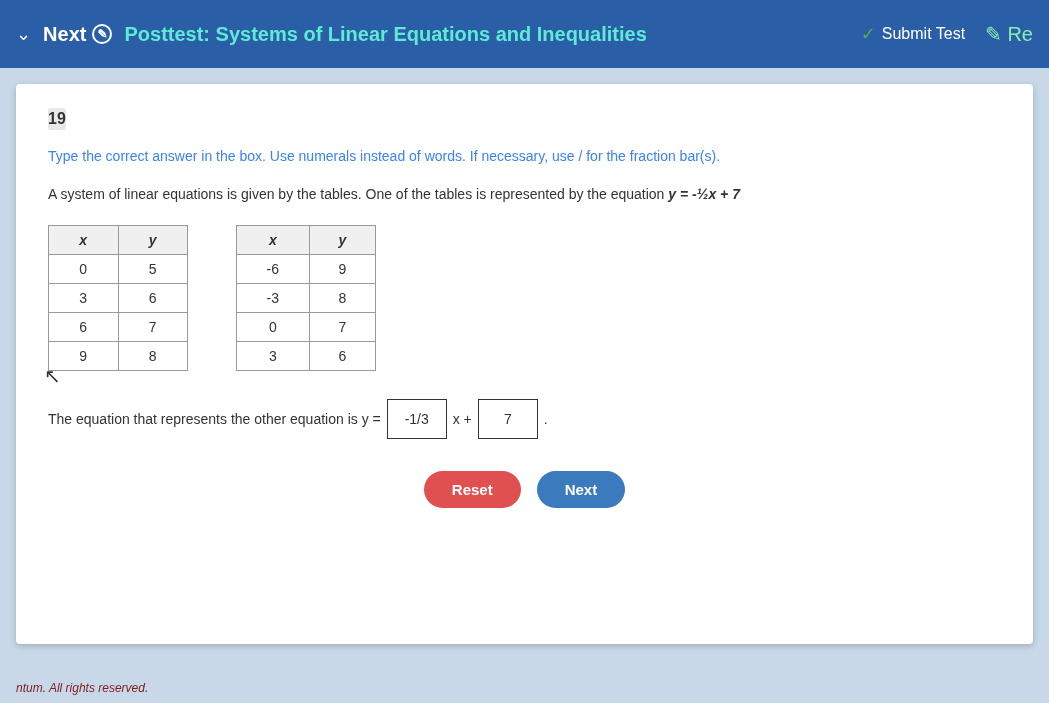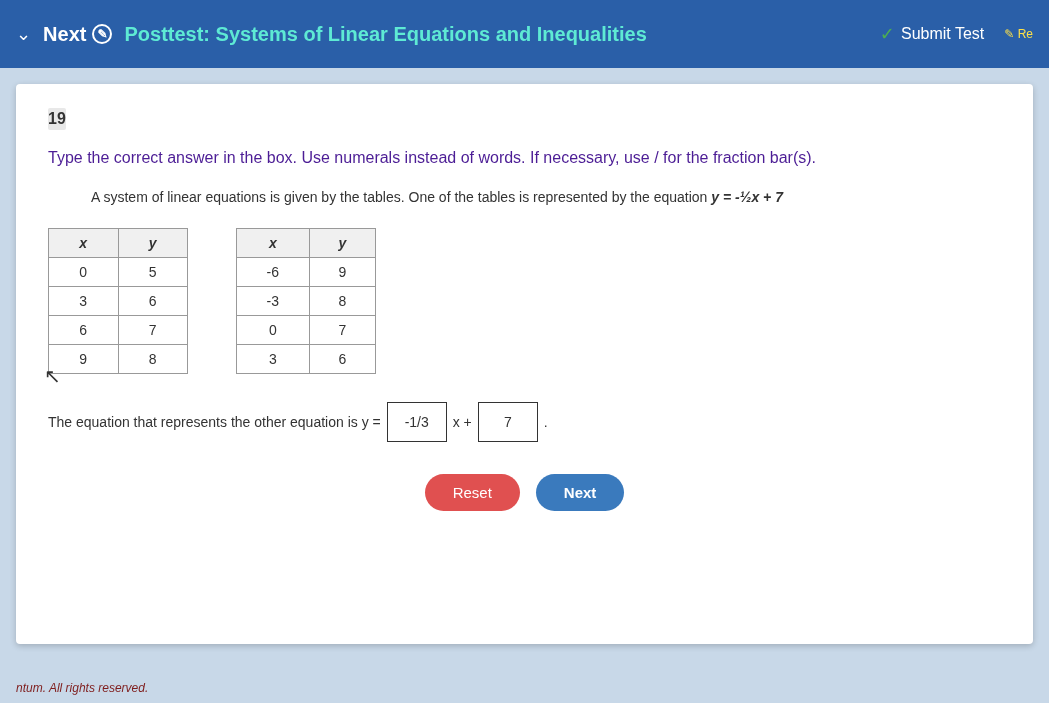--- a/index.html
+++ b/index.html
@@ -72,22 +72,22 @@
       align-items: center;
       gap: 6px;
     }
     .submit-icon {
       color: #4caf50;
       font-size: 18px;
     }
     .review-btn {
       background: none;
       border: none;
-      color: #fde047;
-      font-size: 12px;
+      color: #86efac;
+      font-size: 20px;
       cursor: pointer;
     }
 
     
     .main-content {
       background: white;
       margin: 16px;
       border-radius: 4px;
       padding: 24px 32px 32px 32px;
       min-height: 560px;
@@ -100,32 +100,31 @@
       font-weight: bold;
       color: #333;
       margin-bottom: 16px;
       background: #e8e8e8;
       display: inline-block;
       padding: 2px 0;
       border-radius: 2px;
     }
 
     .instructions {
-      font-size: 16px;
-      color: #4c1d95;
+      font-size: 14px;
+      color: #3b82f6;
       margin-bottom: 16px;
       line-height: 1.5;
     }
 
     .problem-statement {
       font-size: 14px;
       color: #333;
       margin-bottom: 20px;
       line-height: 1.6;
-      margin-left: 43px;
     }
 
     .problem-statement .equation {
       font-style: italic;
       font-weight: bold;
     }
 
     
     .tables-container {
       display: flex;
@@ -194,21 +193,21 @@
     }
 
     .reset-btn {
       background: #e05050;
       color: white;
       border: none;
       border-radius: 20px;
       padding: 10px 28px;
       font-size: 15px;
       cursor: pointer;
-      font-weight: normal;
+      font-weight: bold;
     }
 
     .next-action-btn {
       background: #3a7abd;
       color: white;
       border: none;
       border-radius: 20px;
       padding: 10px 28px;
       font-size: 15px;
       cursor: pointer;

